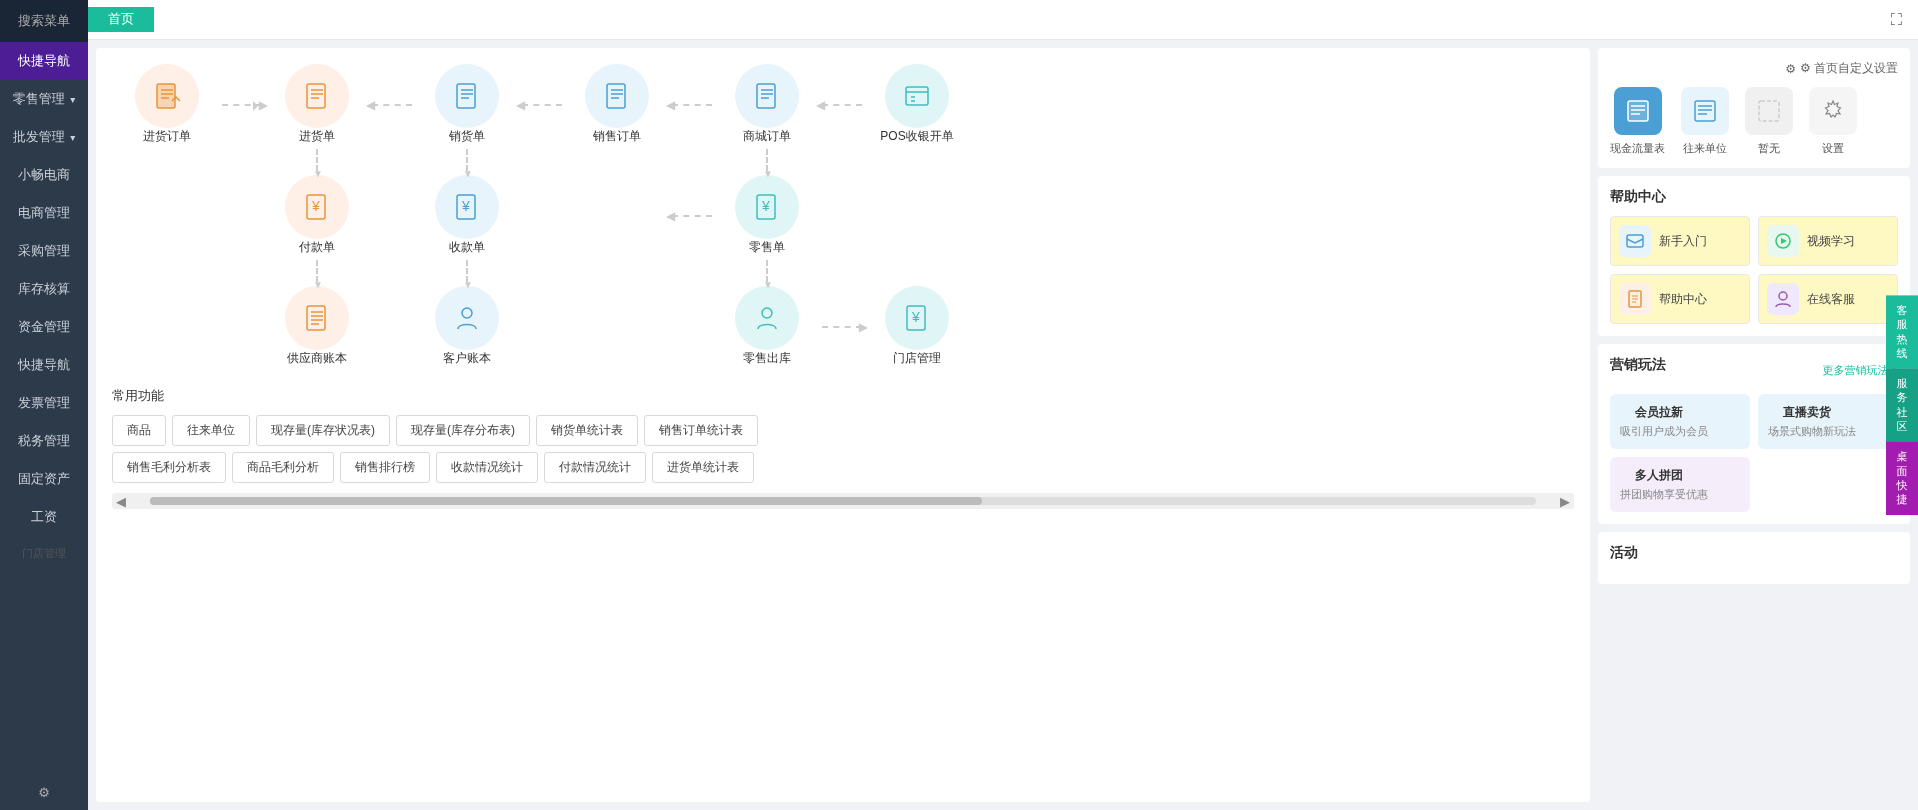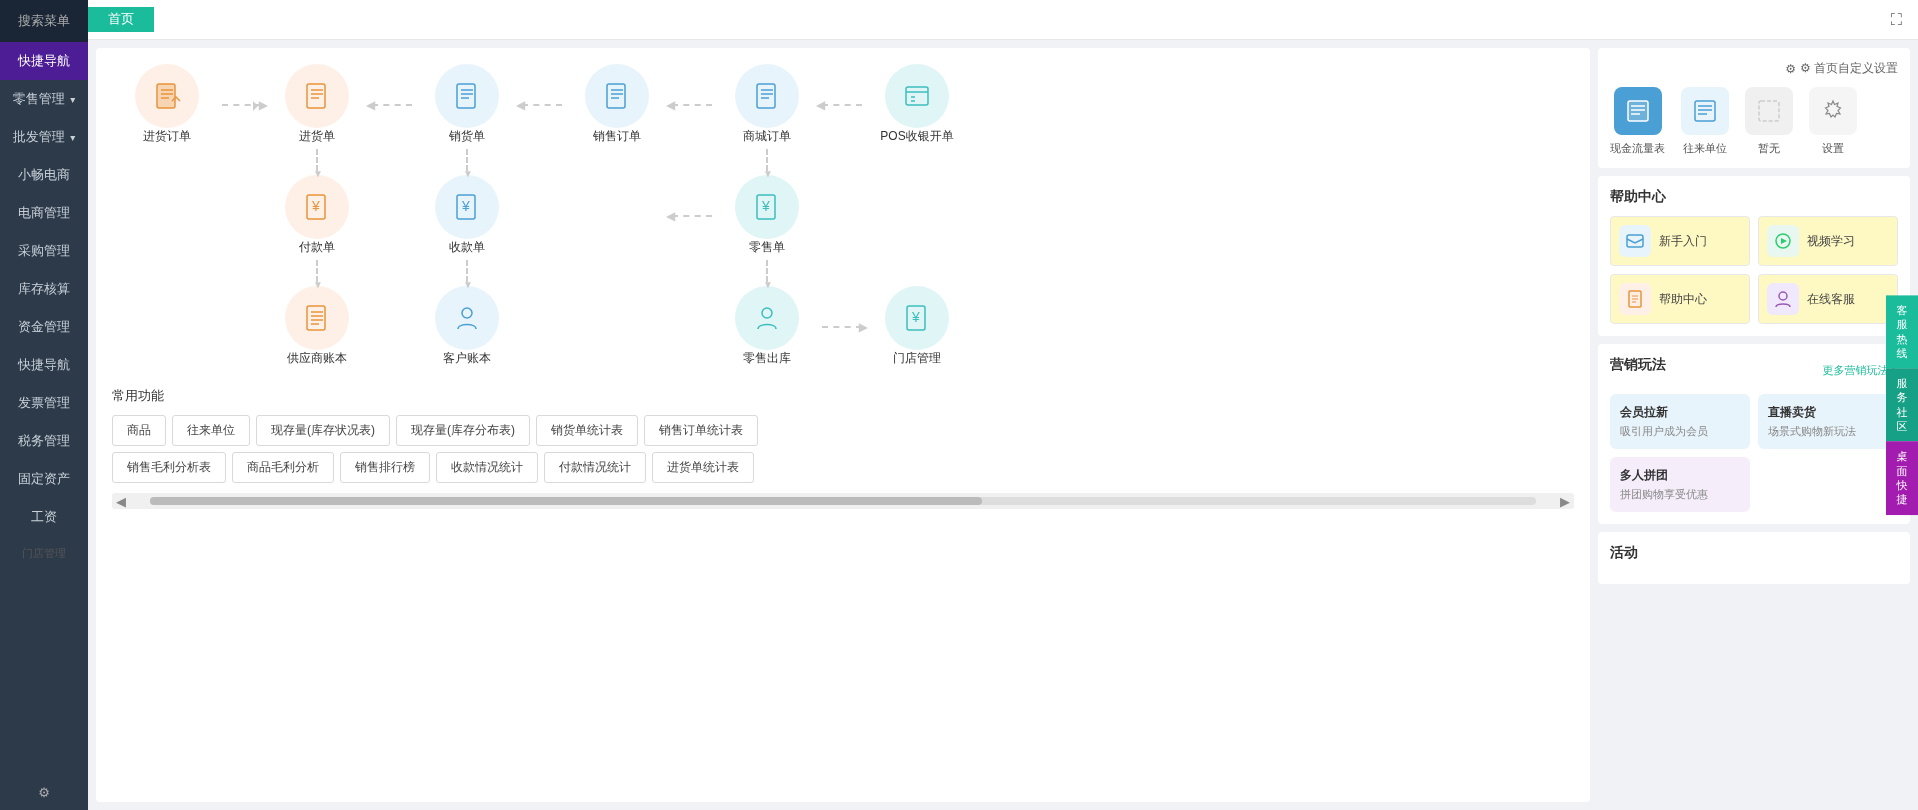--- a/index.html
+++ b/index.html
@@ -289,21 +289,21 @@
     }
     .marketing-card {
       background: #f0f8ff;
       border-radius: 6px;
       padding: 10px;
       cursor: pointer;
     }
     .marketing-card.green { background: #e8f8f0; }
     .marketing-card.blue { background: #e8f4fb; }
     .marketing-card.purple { background: #f5eefa; }
-    .marketing-card-title { font-size: 12px; font-weight: 600; color: #333; margin-bottom: 3px; }
+    .marketing-card-title { font-size: 12px; font-weight: 600; color: #333; margin-bottom: 3px; margin-left: 15px; }
     .marketing-card-desc { font-size: 11px; color: #888; }
 
     
     .activity-section {
       background: #fff;
       border-radius: 4px;
       padding: 12px;
     }
 
     

